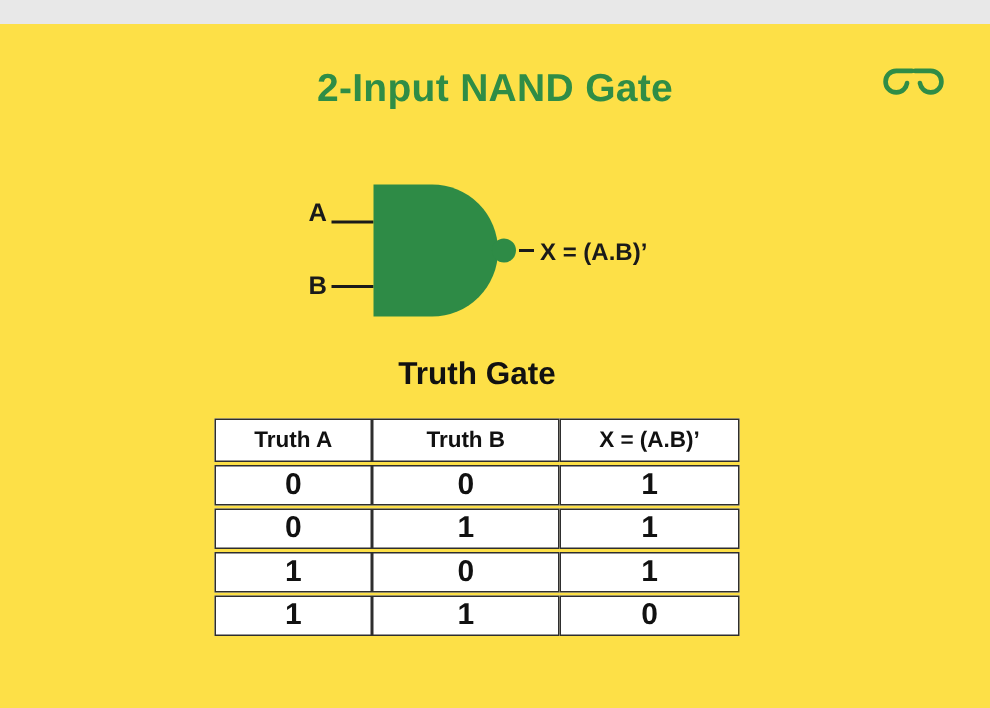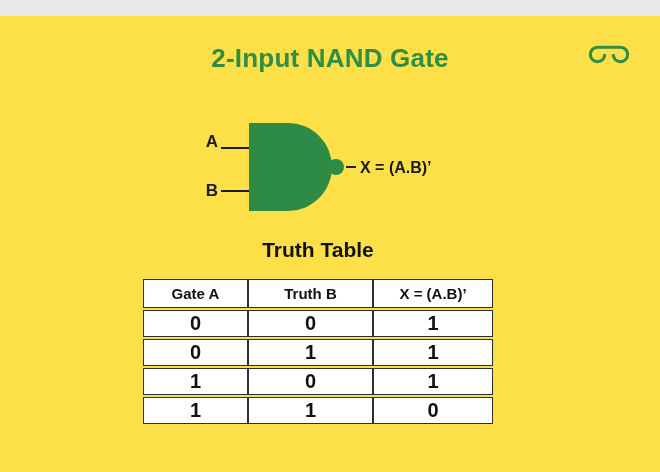--- a/index.html
+++ b/index.html
@@ -107,31 +107,31 @@
     <text x="218" y="131" text-anchor="end" class="pin-label">A</text>
     <line x1="221" y1="132" x2="249" y2="132" class="wire"></line>
     <text x="218" y="180" text-anchor="end" class="pin-label">B</text>
     <line x1="221" y1="175" x2="249" y2="175" class="wire"></line>
     <path d="M249,107 L288,107 A44,44 0 0 1 288,195 L249,195 Z" class="gate-body"></path>
     <circle cx="336" cy="151" r="8" class="gate-bubble"></circle>
     <line x1="346" y1="151" x2="356" y2="151" class="wire"></line>
     <text x="360" y="157" class="output-label">X = (A.B)’</text>
   </svg>
 
-  <h2 class="table-heading">Truth Table</h2>
+  <h2 class="table-heading">Truth Gate</h2>
 
   <table class="truth-table">
     <colgroup>
       <col style="width:105px">
       <col style="width:125px">
       <col style="width:120px">
     </colgroup>
     <thead>
       <tr>
-        <th>Gate A</th>
+        <th>Truth A</th>
         <th>Truth B</th>
         <th>X = (A.B)’</th>
       </tr>
     </thead>
     <tbody>
       <tr>
         <td>0</td>
         <td>0</td>
         <td>1</td>
       </tr>

